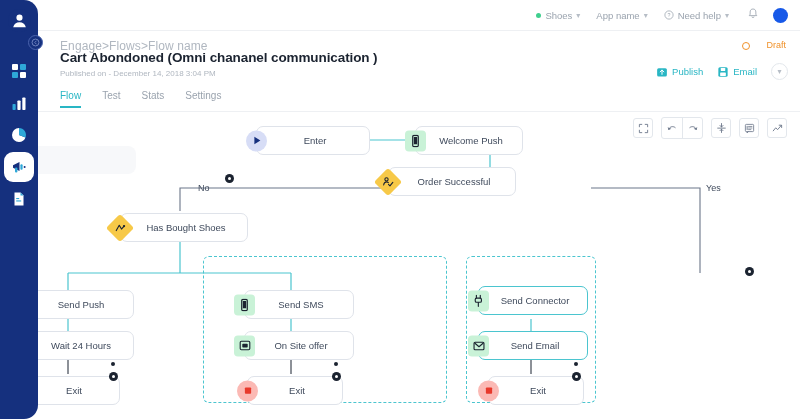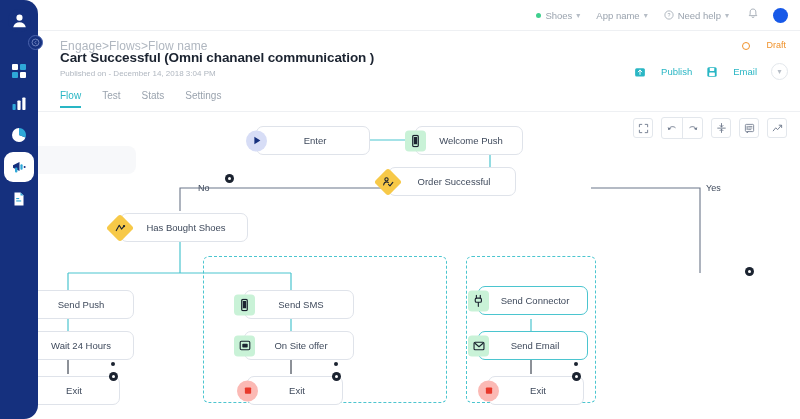--- a/index.html
+++ b/index.html
@@ -76,21 +76,21 @@
   .breadcrumb { position:absolute; left:22px; top:8px; font-size:12px; color:#b0b7c0; letter-spacing:.1px; }
   .page-title { position:absolute; left:22px; top:19px; font-size:13.5px; font-weight:bold; color:#1b2330; letter-spacing:-.1px; }
   .published { position:absolute; left:22px; top:38px; font-size:8px; color:#b0b7c0; }
   .draft {
     position:absolute; right:14px; top:9px;
     display:flex; align-items:flex-end; gap:16px;
     font-size:9px; color:#f0922b;
   }
   .draft-ring { width:8px; height:8px; border-radius:50%; border:1.3px solid #f0922b; }
   .head-actions { position:absolute; right:12px; top:32px; display:flex; align-items:center; gap:14px; }
-  .act-btn { display:flex; align-items:center; gap:15px; font-size:9.5px; color:#29b6c4; cursor:pointer; }
+  .act-btn { display:flex; align-items:center; gap:4px; font-size:9.5px; color:#29b6c4; cursor:pointer; }
   .act-caret {
     width:17px; height:17px; border-radius:50%; border:1px solid #e3e7ec;
     display:flex; align-items:center; justify-content:center; color:#b6bdc6; font-size:8px;
   }
 
   
   .tabs { position:absolute; left:60px; top:90px; display:flex; gap:21px; }
   .tab { font-size:10px; color:#9aa3ae; padding-bottom:5px; cursor:pointer; }
   .tab.active { color:#29b6c4; border-bottom:2px solid #29b6c4; }
   .tabs-rule { position:absolute; left:38px; right:0; top:111px; height:1px; background:#eef0f3; }
@@ -248,21 +248,21 @@
       <svg width="12" height="13" viewBox="0 0 16 16">
         <path d="M8 2 C5.6 2 4.2 3.6 4.2 6 v3 l-1.2 1.8 h10 L11.8 9 V6 C11.8 3.6 10.4 2 8 2 Z" fill="none" stroke="#9aa3ae" stroke-width="1.1" stroke-linejoin="round"></path>
         <path d="M6.6 12 a1.4 1.4 0 0 0 2.8 0" fill="none" stroke="#9aa3ae" stroke-width="1.1"></path>
       </svg>
     </div>
     <div class="avatar"></div>
   </div>
 
   <div class="page-head">
     <div class="breadcrumb">Engage&gt;Flows&gt;Flow name</div>
-    <div class="page-title">Cart Successful (Omni chananel communication )</div>
+    <div class="page-title">Cart Abondoned (Omni chananel communication )</div>
     <div class="published">Published on - December 14, 2018 3:04 PM</div>
 
     <div class="draft">
       <span class="draft-ring"></span>
       <span>Draft</span>
     </div>
 
     <div class="head-actions">
       <div class="act-btn">
         <svg width="12" height="12" viewBox="0 0 16 16">

